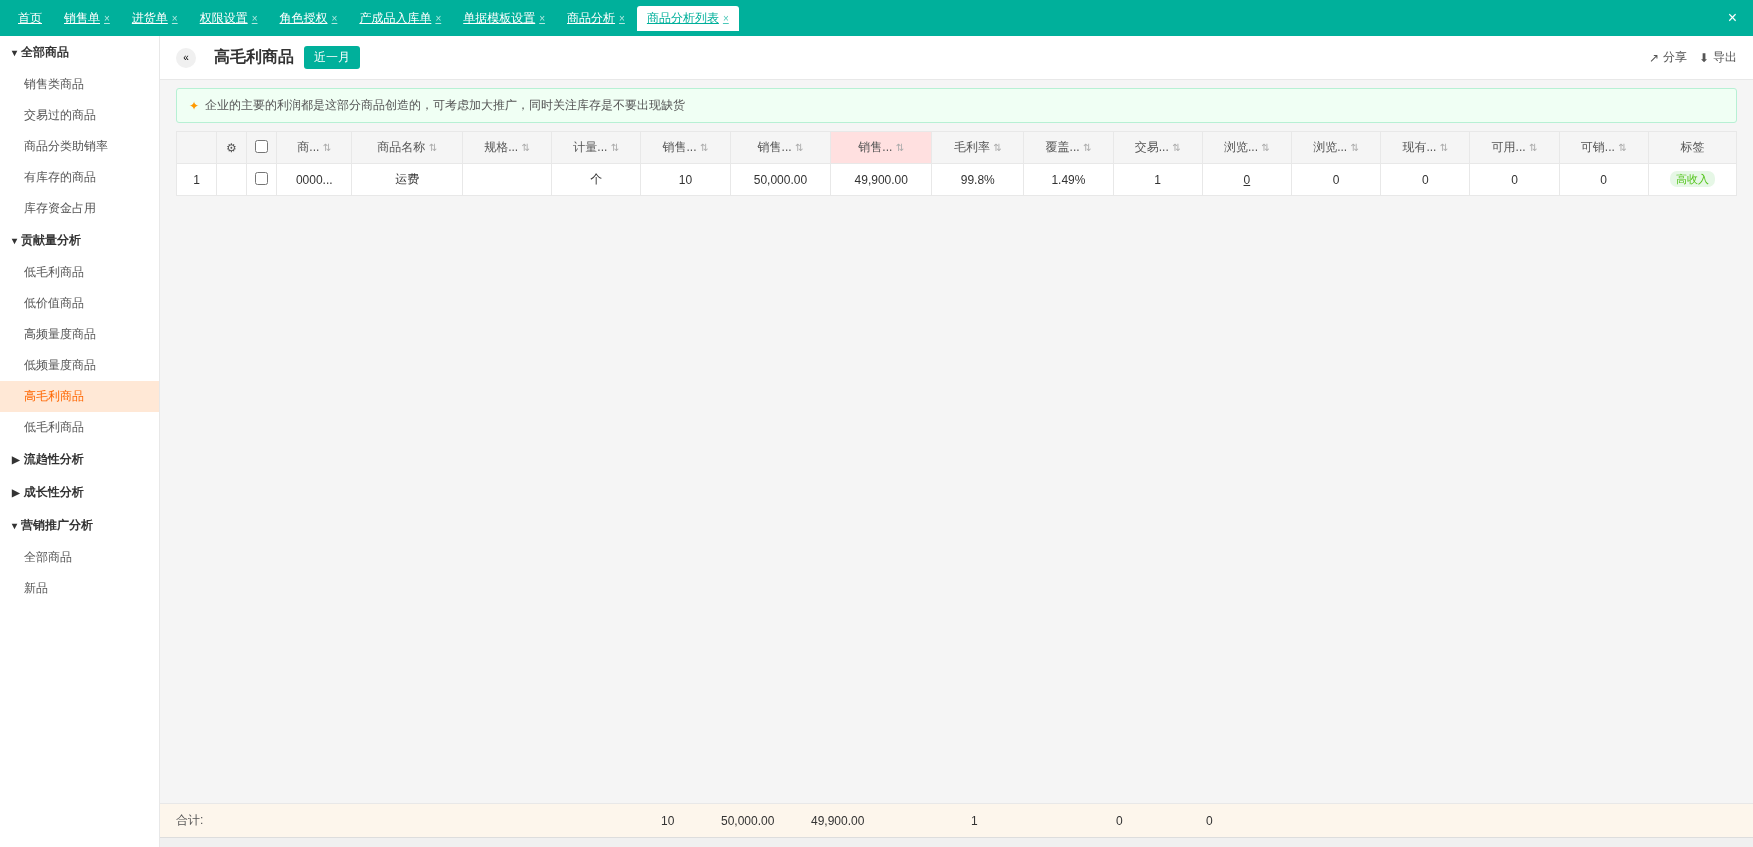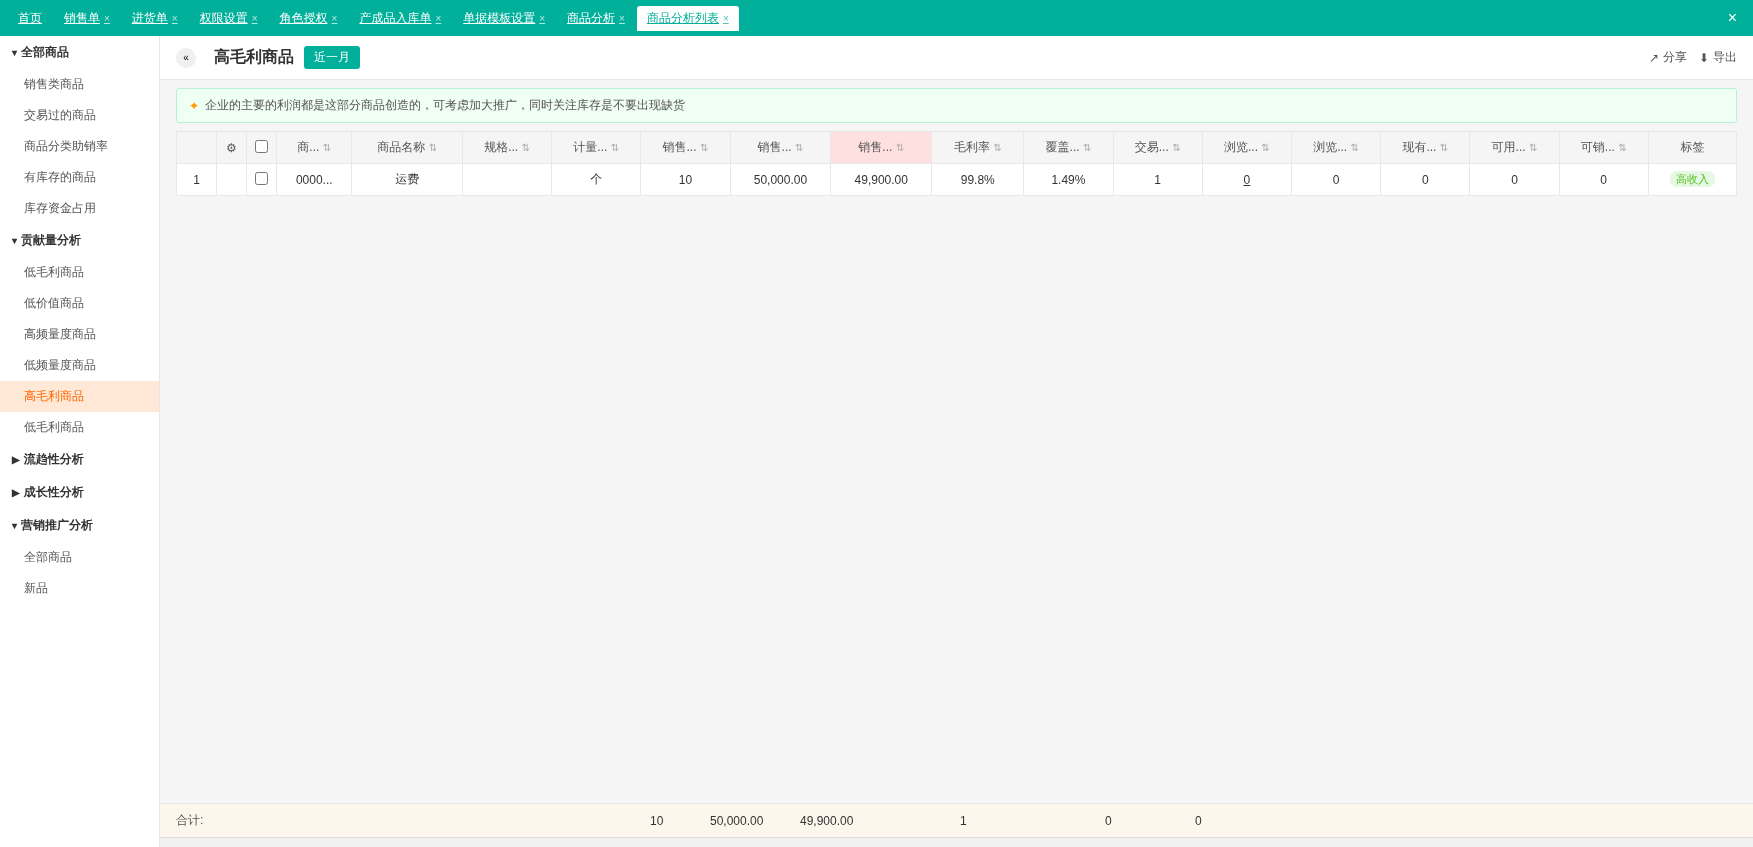--- a/index.html
+++ b/index.html
@@ -199,21 +199,21 @@
     
     .footer-bar {
       background: #fdf6ec;
       border-top: 1px solid #e8e8e8;
       padding: 8px 16px;
       display: flex;
       align-items: center;
       font-size: 12px;
       color: #333;
     }
-    .footer-bar .total-label { margin-right: 20px; color: #555; }
+    .footer-bar .total-label { margin-right: 31px; color: #555; }
     .footer-cells {
       display: flex;
       gap: 0;
       flex: 1;
     }
     .footer-cell {
       min-width: 80px;
       text-align: center;
     }
 

